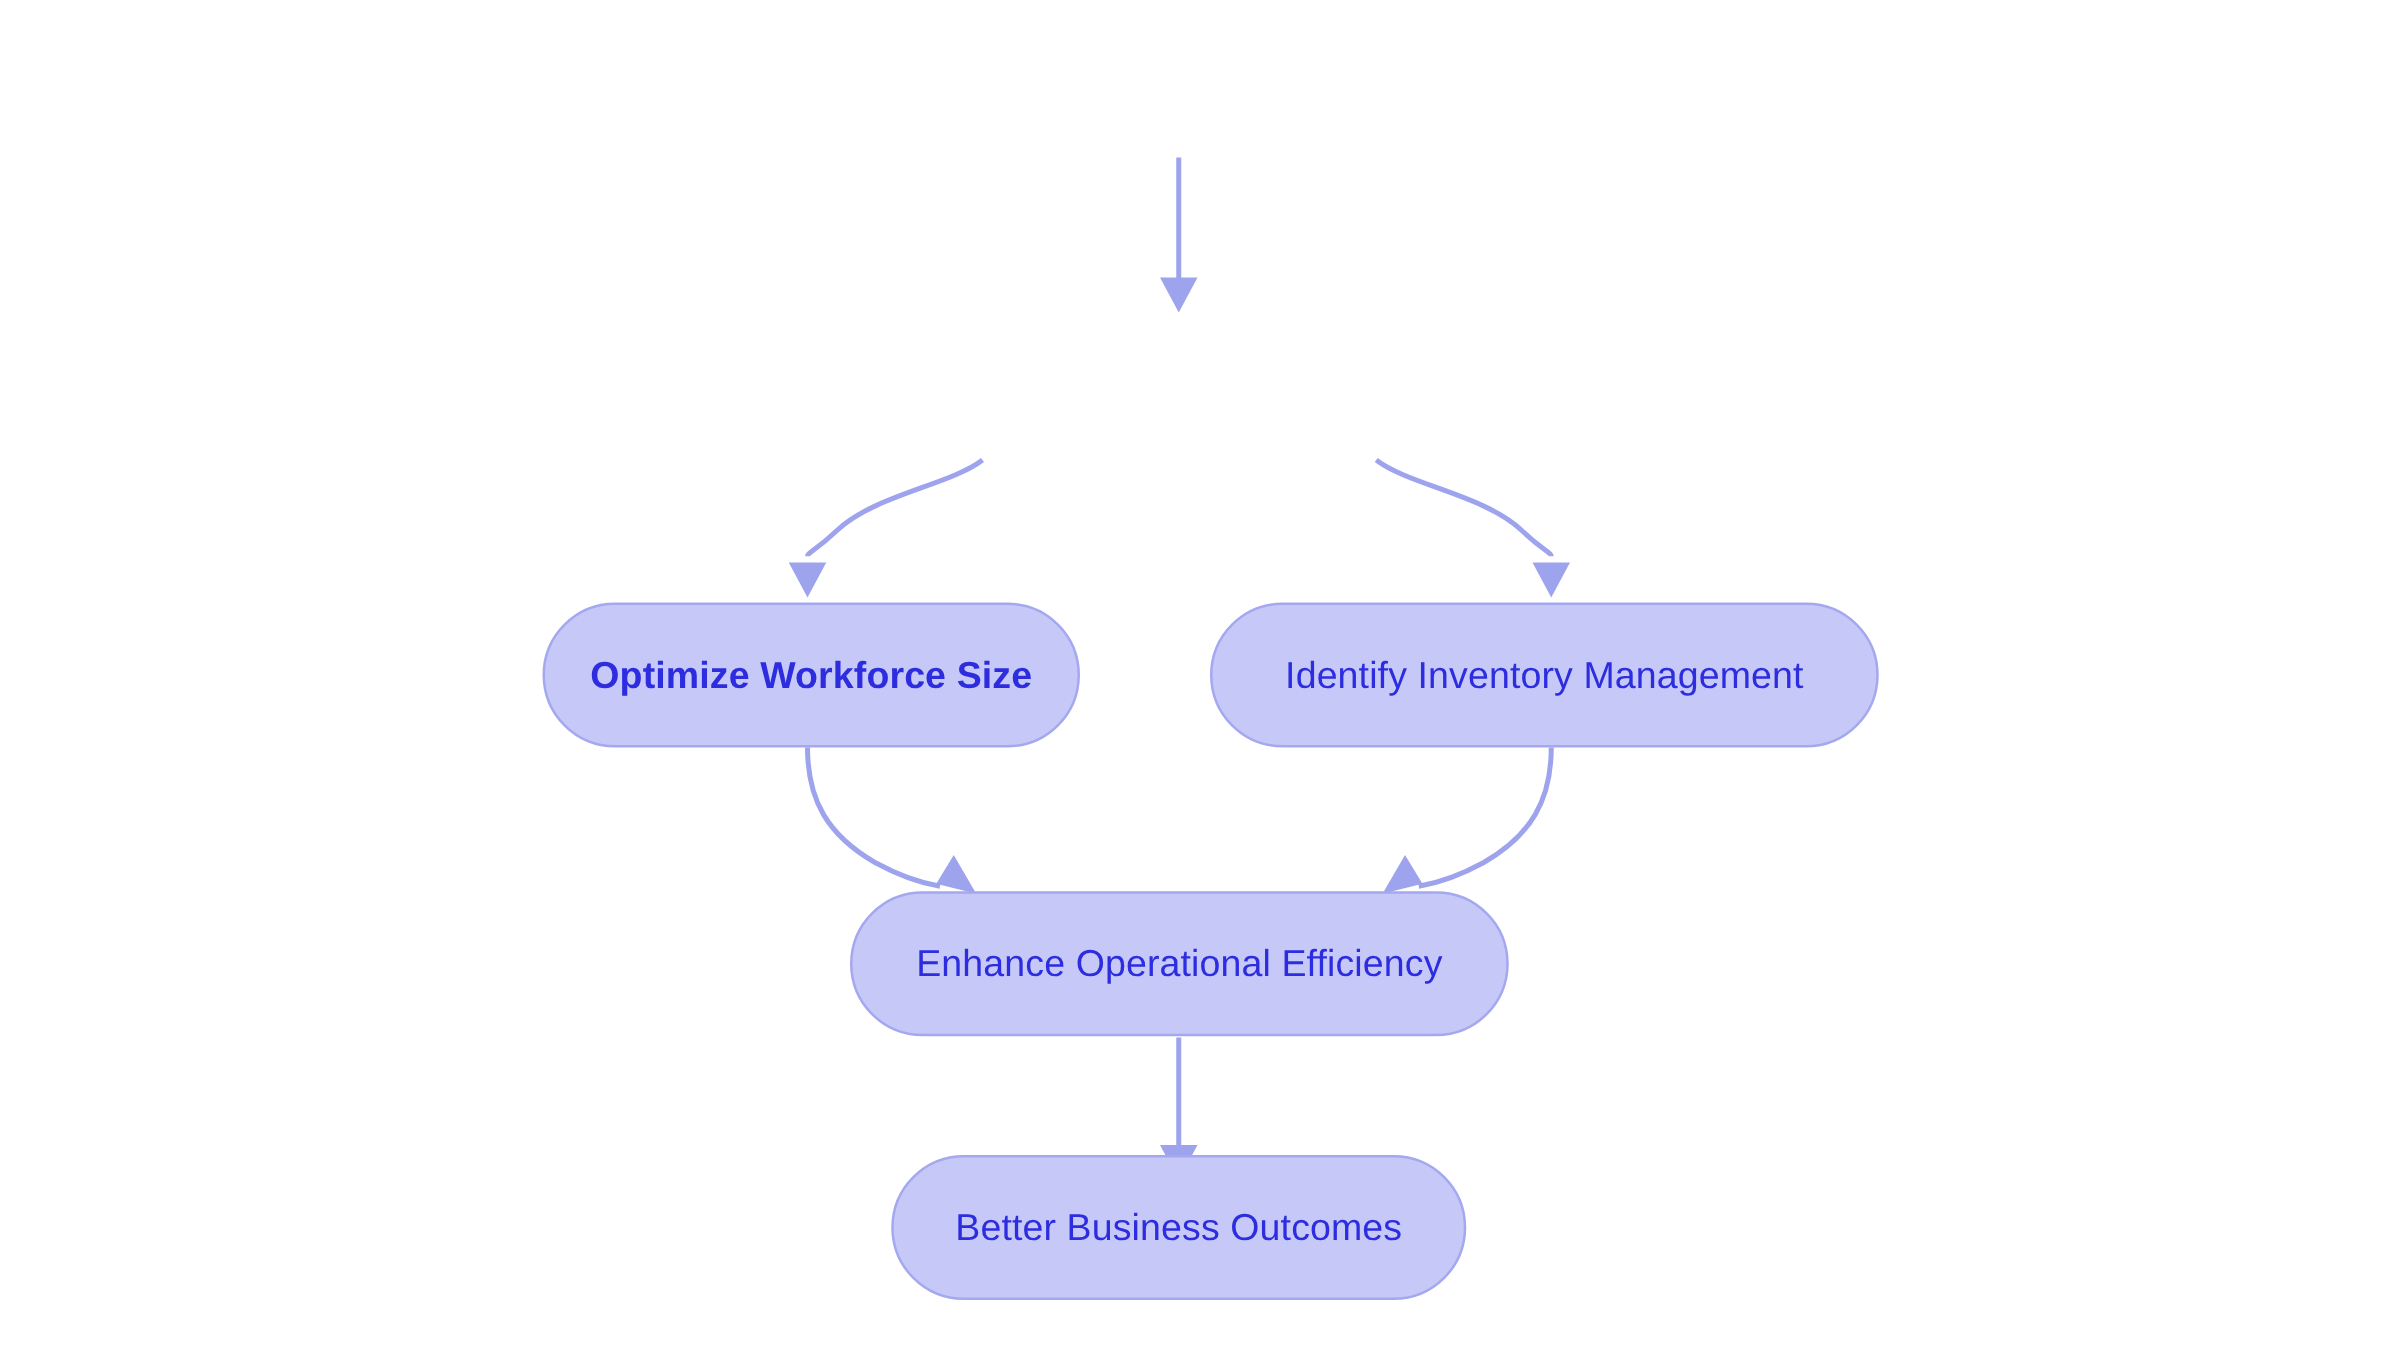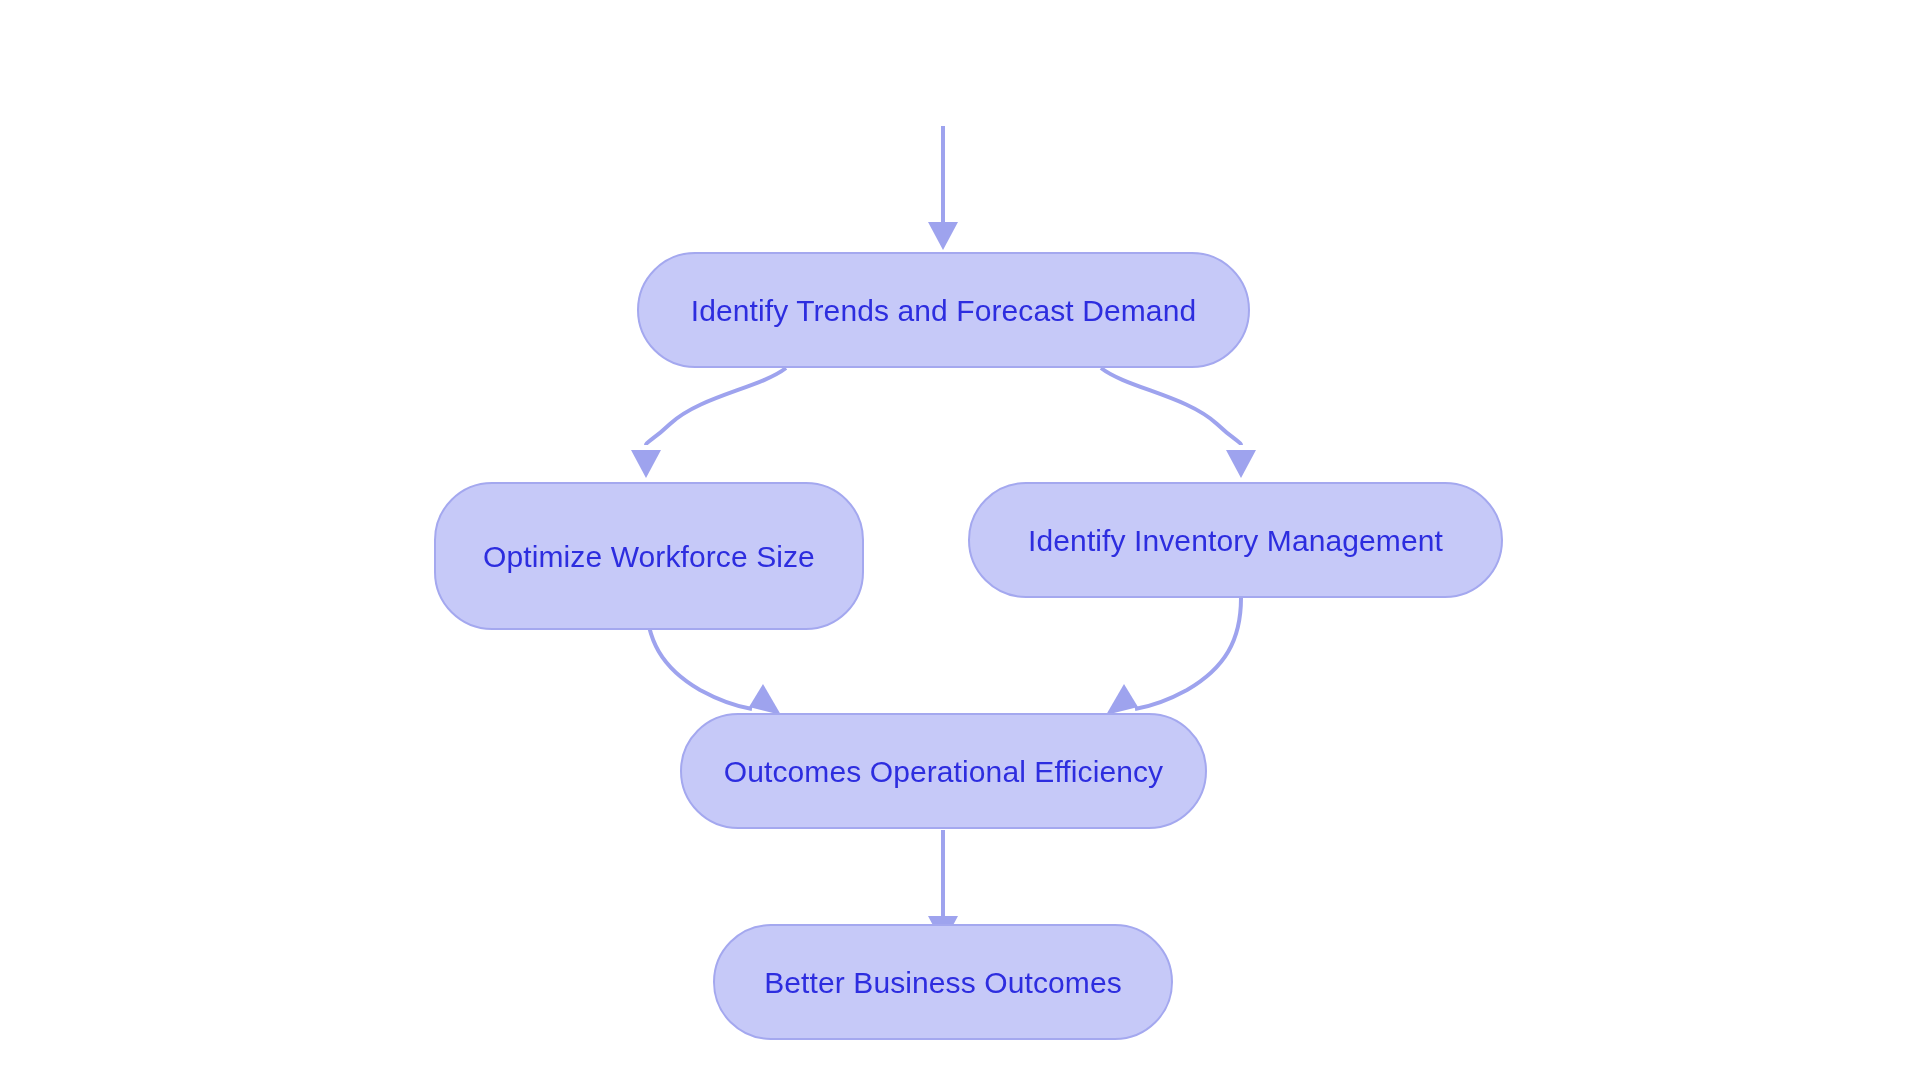--- a/index.html
+++ b/index.html
@@ -80,33 +80,30 @@
       <polygon points="1106,715 1124,684 1138,707" fill="#9ea3ee"></polygon>
     </g>
 
     <g>
       <path d="M 943,830 L 943,925" fill="none" stroke="#9ea3ee" stroke-width="4"></path>
       <polygon points="943,944 928,916 958,916" fill="#9ea3ee"></polygon>
     </g>
   </svg>
 
 
-  <div class="flow-node" style="left:637px; top:252px; width:613px; height:116px;">
-    <span class="node-label">Identify Trends and Forecast Demand</span>
-  </div>
 
-  <div class="flow-node" style="left:434px; top:482px; width:430px; height:148px;">
+  <div class="flow-node" style="left:434px; top:482px; width:430px; height:116px;font-weight:bold;">
     <span class="node-label">Optimize Workforce Size</span>
   </div>
 
   <div class="flow-node" style="left:968px; top:482px; width:535px; height:116px;">
     <span class="node-label">Identify Inventory Management</span>
   </div>
 
   <div class="flow-node" style="left:680px; top:713px; width:527px; height:116px;">
-    <span class="node-label">Outcomes Operational Efficiency</span>
+    <span class="node-label">Enhance Operational Efficiency</span>
   </div>
 
   <div class="flow-node" style="left:713px; top:900px; width:460px; height:116px;margin-top:24px;">
     <span class="node-label">Better Business Outcomes</span>
   </div>
 
 </div>
 
 </body></html>

